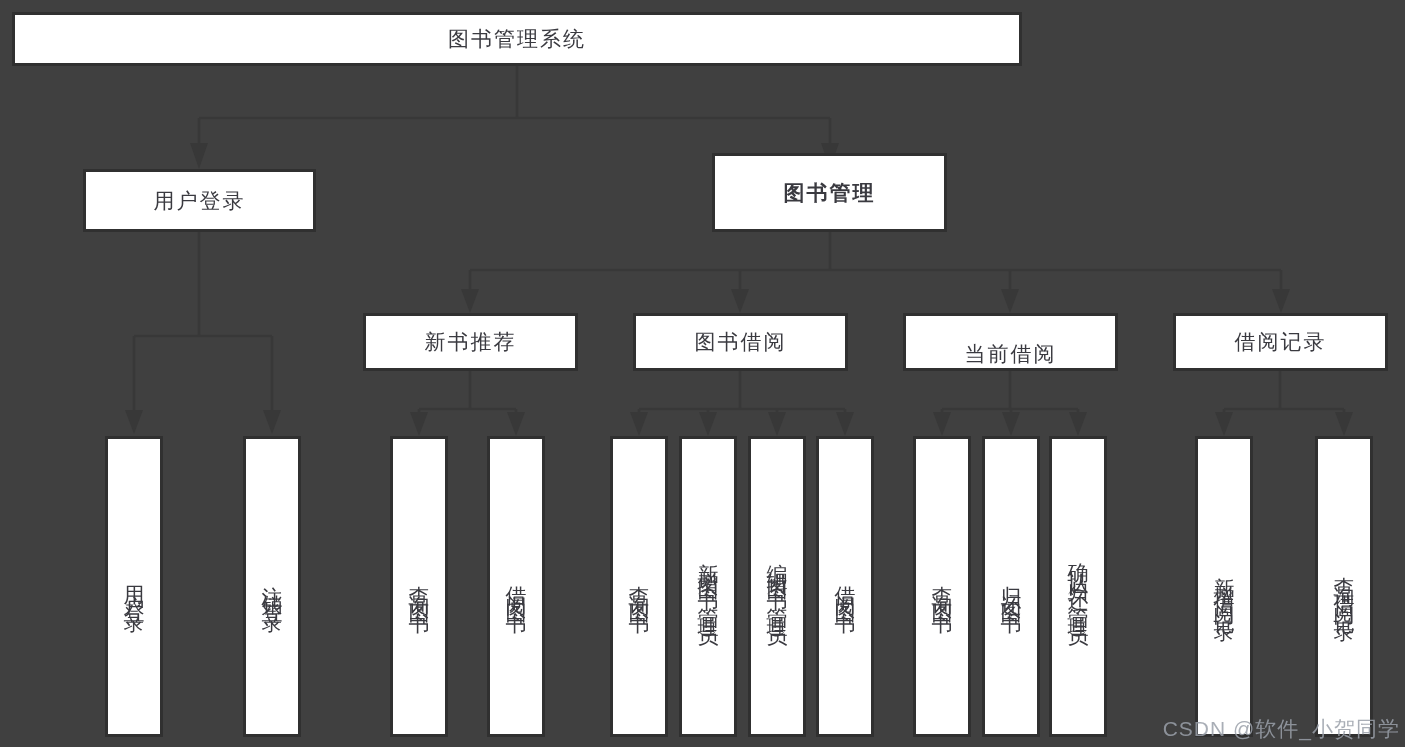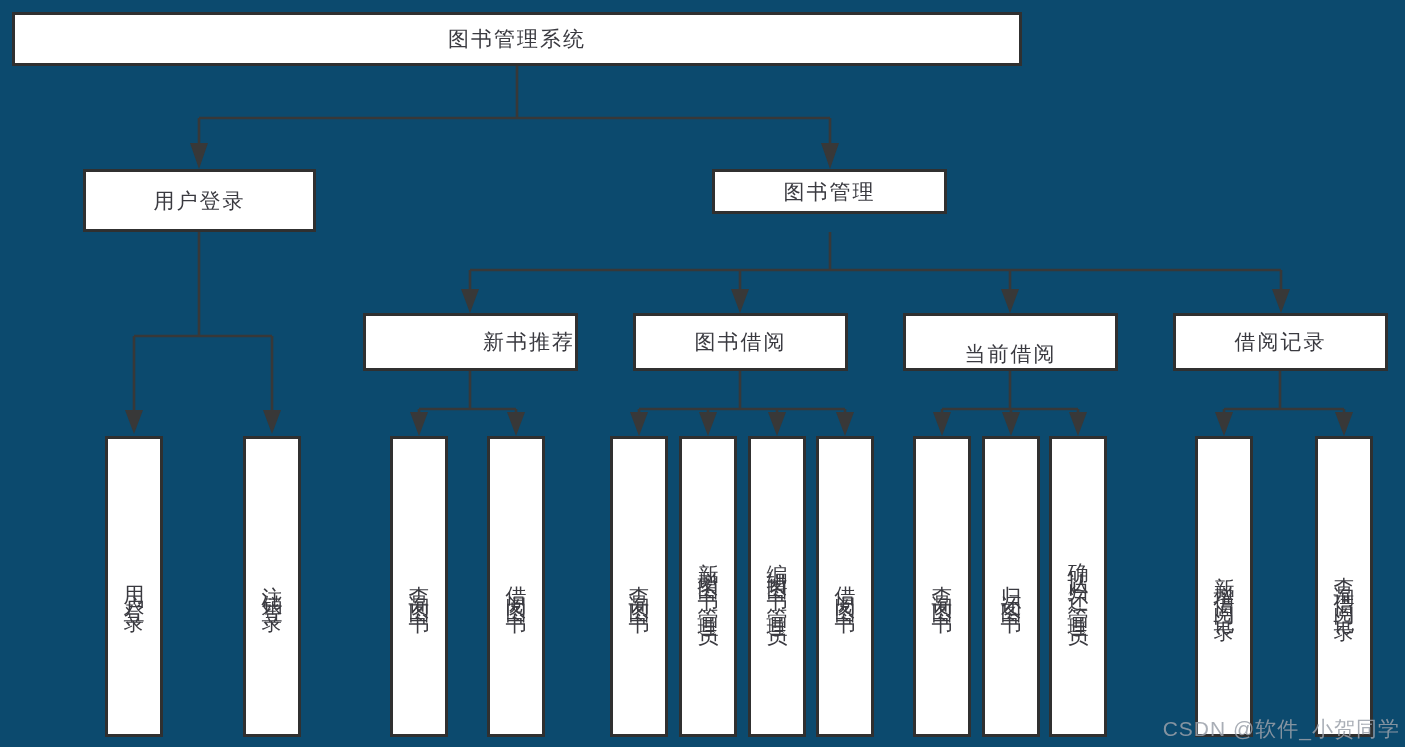--- a/index.html
+++ b/index.html
@@ -3,21 +3,21 @@
 <meta charset="utf-8">
 <style>
   html, body {
     margin: 0; padding: 0;
     background: #ffffff;
     font-family: "Liberation Sans", "DejaVu Sans", sans-serif;
   }
   .canvas {
     position: relative;
     width: 1405px; height: 747px;
-    background: #0c4a6e;
+    background: #404040;
     overflow: hidden;
   }
   .connector-layer {
     position: absolute; left: 0; top: 0;
     width: 1405px; height: 747px;
     z-index: 1;
     pointer-events: none;
   }
   .node {
     position: absolute;
@@ -113,25 +113,25 @@
     </g>
   </svg>
 
   <div class="node" style="left:12px; top:12px; width:1010px; height:54px;">
     <span class="hlabel">图书管理系统</span>
   </div>
 
   <div class="node" style="left:83px; top:169px; width:233px; height:63px;">
     <span class="hlabel">用户登录</span>
   </div>
-  <div class="node" style="left:712px; top:169px; width:235px; height:45px;">
+  <div class="node" style="left:712px; top:153px; width:235px; height:79px;font-weight:bold;">
     <span class="hlabel">图书管理</span>
   </div>
 
-  <div class="node" style="left:363px; top:313px; width:215px; height:58px;justify-content:flex-end;">
+  <div class="node" style="left:363px; top:313px; width:215px; height:58px;">
     <span class="hlabel">新书推荐</span>
   </div>
   <div class="node" style="left:633px; top:313px; width:215px; height:58px;text-align:center;">
     <span class="hlabel">图书借阅</span>
   </div>
   <div class="node" style="left:903px; top:313px; width:215px; height:58px;align-items:flex-end;">
     <span class="hlabel">当前借阅</span>
   </div>
   <div class="node" style="left:1173px; top:313px; width:215px; height:58px;">
     <span class="hlabel">借阅记录</span>

